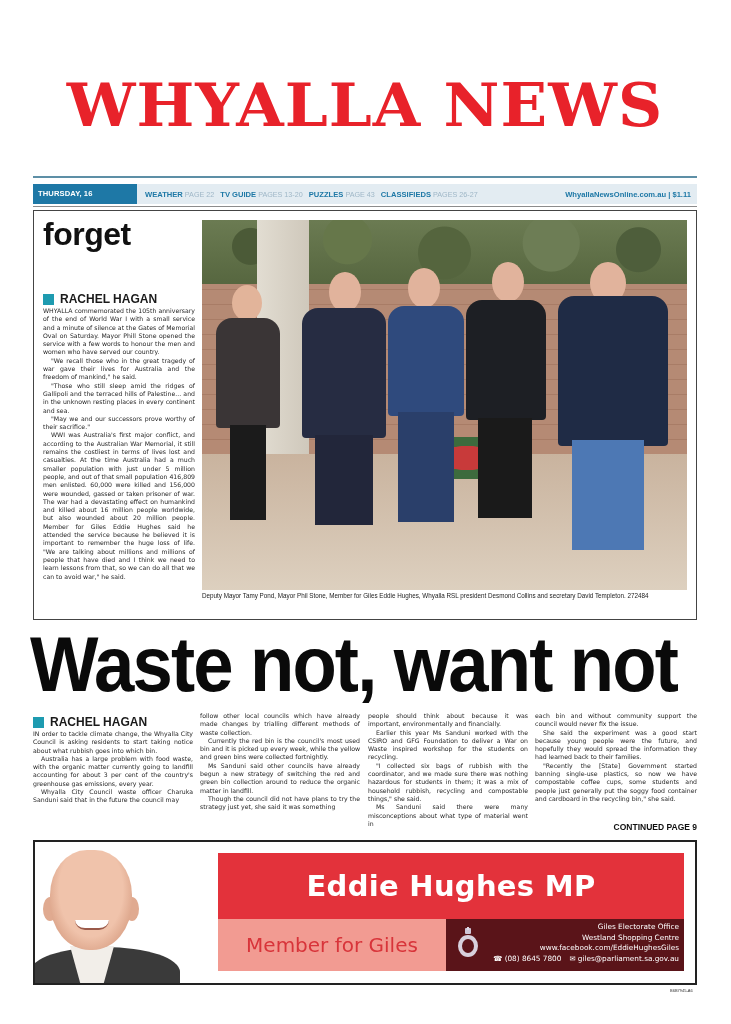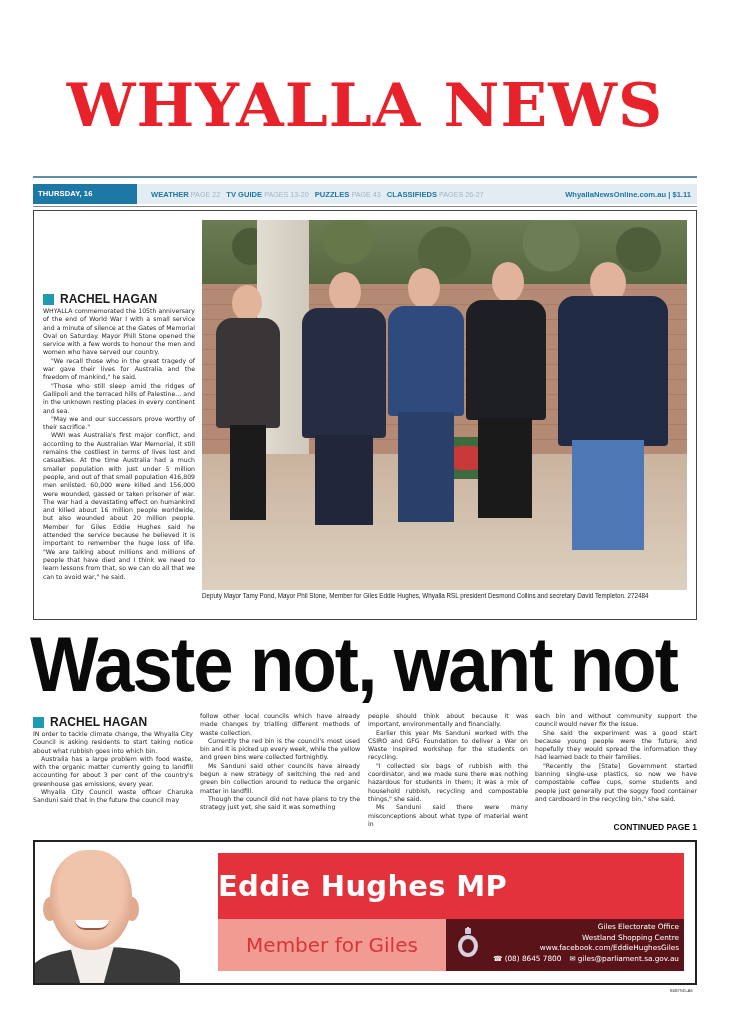--- a/index.html
+++ b/index.html
@@ -19,21 +19,21 @@
   
   .datebar {
     position: absolute; left: 33px; top: 184px; width: 664px; height: 20px;
     background: #e3ecf2; display: flex; align-items: center;
     font-family: "Liberation Sans", sans-serif; font-size: 8px;
   }
   .datebar .date {
     background: #1e78a6; color: #fff; font-weight: bold; height: 20px;
     line-height: 20px; padding: 0 5px; width: 104px; font-size: 7.6px; letter-spacing: 0.1px;
   }
-  .datebar .refs { display: flex; gap: 6px; margin-left: 14px; align-items: center; }
+  .datebar .refs { display: flex; gap: 6px; margin-left: 8px; align-items: center; }
   .datebar .ref-label { color: #1e78a6; font-weight: bold; font-size: 7.6px; }
   .datebar .ref-page { color: #9fb7c7; font-size: 7.2px; margin-left: 2px; }
   .datebar .site { margin-left: auto; margin-right: 6px; color: #1e78a6; font-weight: bold; font-size: 7.6px; }
   .datebar-rule { position: absolute; left: 33px; top: 206px; width: 664px; height: 1px; background: #8c8c8c; }
 
   
   .top-box { position: absolute; left: 33px; top: 210px; width: 664px; height: 410px; border: 1px solid #444; }
   .lest-head {
     position: absolute; left: 43px; top: 218px; width: 160px;
     font-family: "Liberation Sans", sans-serif; font-weight: bold;
@@ -101,21 +101,21 @@
   
   .ad-box { position: absolute; left: 33px; top: 840px; width: 664px; height: 145px; border: 2px solid #222; background: #fff; }
   .portrait { position: absolute; left: 35px; top: 842px; width: 160px; height: 141px; overflow: hidden; background: #fff; }
   .portrait .p-head { position: absolute; left: 15px; top: 8px; width: 82px; height: 100px; border-radius: 45% 45% 48% 48%; background: radial-gradient(ellipse at 50% 40%, #f0c3ab 0 55%, #d9a085 80%); }
   .portrait .p-ear1 { position: absolute; left: 8px; top: 55px; width: 14px; height: 24px; border-radius: 50%; background: #e0aa90; }
   .portrait .p-ear2 { position: absolute; left: 90px; top: 55px; width: 14px; height: 24px; border-radius: 50%; background: #e0aa90; }
   .portrait .p-smile { position: absolute; left: 40px; top: 78px; width: 34px; height: 10px; border-radius: 0 0 18px 18px; background: #fff; border-bottom: 2px solid #9a5a4a; }
   .portrait .p-suit { position: absolute; left: -5px; top: 105px; width: 150px; height: 50px; border-radius: 50% 50% 0 0; background: #3a3a3a; }
   .portrait .p-collar { position: absolute; left: 35px; top: 104px; width: 44px; height: 40px; background: #f2eee9; clip-path: polygon(0 0, 100% 0, 75% 100%, 25% 100%); }
 
-  .ad-red { position: absolute; left: 218px; top: 853px; width: 466px; height: 78px; background: #e3323b; color: #fff; font-family: "DejaVu Sans", sans-serif; font-size: 29px; line-height: 66px; font-weight: bold; letter-spacing: 0.3px; }
+  .ad-red { position: absolute; left: 218px; top: 853px; width: 466px; height: 78px; background: #e3323b; color: #fff; text-align: center; font-family: "DejaVu Sans", sans-serif; font-size: 29px; line-height: 66px; font-weight: bold; letter-spacing: 0.3px; }
   .ad-pink { position: absolute; left: 218px; top: 919px; width: 228px; height: 52px; background: #f29b92; color: #d8343a; text-align: center; font-family: "DejaVu Sans", sans-serif; font-size: 20px; line-height: 52px; }
   .ad-dark { position: absolute; left: 446px; top: 919px; width: 238px; height: 52px; background: #5a1419; color: #fff; font-family: "DejaVu Sans", sans-serif; font-size: 7.3px; line-height: 10.5px; text-align: right; padding: 3px 5px 0 0; }
   .ad-dark .crest { position: absolute; left: 12px; top: 8px; width: 20px; height: 30px; }
   .ad-dark .contact { display: flex; justify-content: flex-end; gap: 8px; }
   .ad-code { position: absolute; left: 670px; top: 988px; font-size: 4px; color: #333; font-family: "Liberation Sans", sans-serif; }
 </style>
 </head>
 <body>
 
 <div class="masthead">WHYALLA NEWS</div>
@@ -128,20 +128,21 @@
     <span><span class="ref-label">TV GUIDE</span><span class="ref-page">PAGES 13-20</span></span>
     <span><span class="ref-label">PUZZLES</span><span class="ref-page">PAGE 43</span></span>
     <span><span class="ref-label">CLASSIFIEDS</span><span class="ref-page">PAGES 26-27</span></span>
   </div>
   <div class="site">WhyallaNewsOnline.com.au | $1.11</div>
 </div>
 <div class="datebar-rule"></div>
 
 <div class="top-box"></div>
 <div class="lest-head">
+  <div>forget</div>
 </div>
 <div class="byline by1">
   <span class="sq"></span>
   <span>RACHEL HAGAN</span>
 </div>
 <div class="col-text lest-body">
   <p class="first">WHYALLA commemorated the 105th anniversary of the end of World War I with a small service and a minute of silence at the Gates of Memorial Oval on Saturday. Mayor Phill Stone opened the service with a few words to honour the men and women who have served our country.</p>
   <p>"We recall those who in the great tragedy of war gave their lives for Australia and the freedom of mankind," he said.</p>
   <p>"Those who still sleep amid the ridges of Gallipoli and the terraced hills of Palestine... and in the unknown resting places in every continent and sea.</p>
   <p>"May we and our successors prove worthy of their sacrifice."</p>
@@ -207,21 +208,21 @@
   <p class="first">people should think about because it was important, environmentally and financially.</p>
   <p>Earlier this year Ms Sanduni worked with the CSIRO and GFG Foundation to deliver a War on Waste inspired workshop for the students on recycling.</p>
   <p>"I collected six bags of rubbish with the coordinator, and we made sure there was nothing hazardous for students in them; it was a mix of household rubbish, recycling and compostable things," she said.</p>
   <p>Ms Sanduni said there were many misconceptions about what type of material went in</p>
 </div>
 <div class="col-text w-col4">
   <p class="first">each bin and without community support the council would never fix the issue.</p>
   <p>She said the experiment was a good start because young people were the future, and hopefully they would spread the information they had learned back to their families.</p>
   <p>"Recently the [State] Government started banning single-use plastics, so now we have compostable coffee cups, some students and people just generally put the soggy food container and cardboard in the recycling bin," she said.</p>
 </div>
-<div class="continued">CONTINUED PAGE 1</div>
+<div class="continued">CONTINUED PAGE 9</div>
 
 <div class="ad-box"></div>
 <div class="portrait">
   <div class="p-suit"></div>
   <div class="p-collar"></div>
   <div class="p-ear1"></div>
   <div class="p-ear2"></div>
   <div class="p-head"></div>
   <div class="p-smile"></div>
 </div>

